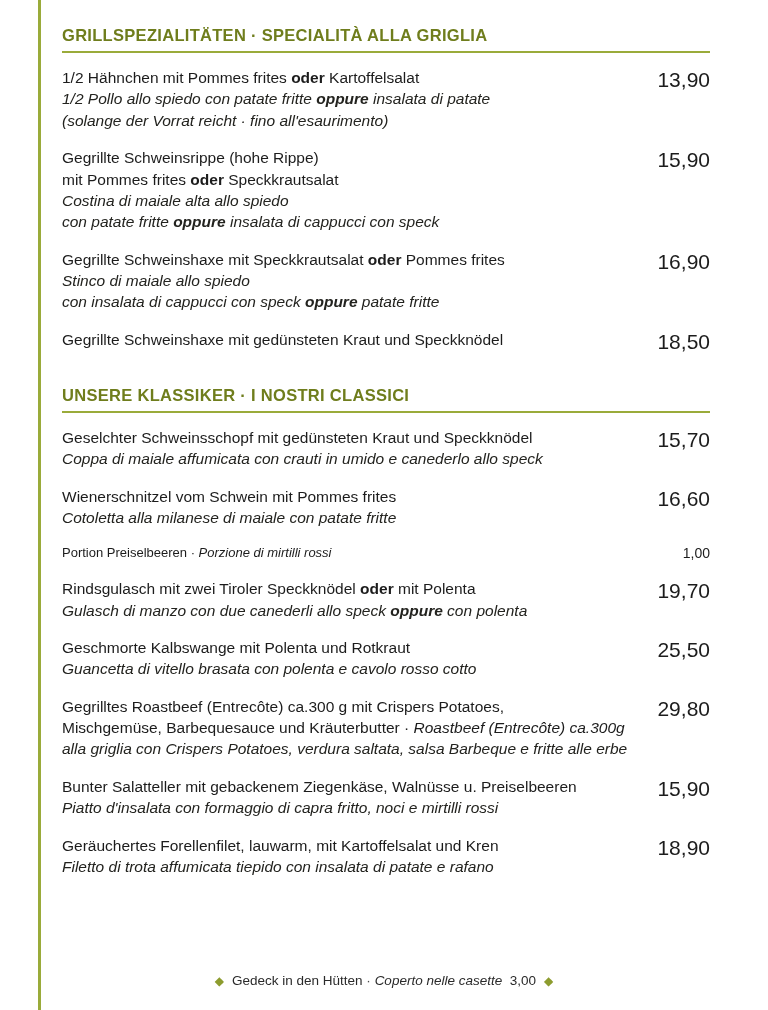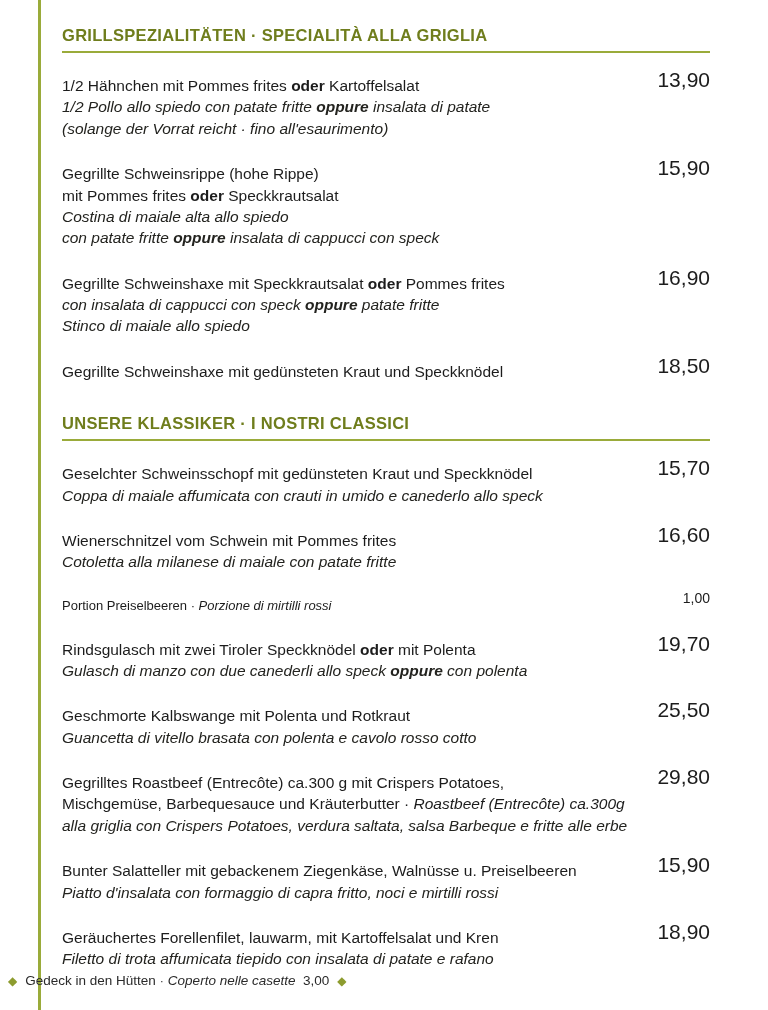--- a/index.html
+++ b/index.html
@@ -50,21 +50,20 @@
   }
   .item {
     display: flex;
     align-items: flex-start;
     justify-content: space-between;
     margin-bottom: 16px;
   }
   .item-text {
     flex: 1 1 auto;
     padding-right: 14px;
-    margin-top: 8px;
   }
   .line {
     font-size: 15.5px;
     line-height: 1.38;
     color: #1c1c1c;
     white-space: pre-wrap;
   }
   .line.it {
     font-style: italic;
     color: #23231f;
@@ -84,20 +83,21 @@
     padding-top: 1px;
   }
   .price.small {
     font-size: 14px;
   }
   .footer {
     position: absolute;
     left: 0;
     right: 0;
     bottom: 22px;
+    text-align: center;
     font-size: 13.5px;
     color: #2a2a2a;
   }
   .footer .dia {
     color: #8d9c2f;
     font-size: 12px;
     vertical-align: middle;
     padding: 0 8px;
   }
   .footer .de {
@@ -133,22 +133,22 @@
             <div class="line">Gegrillte Schweinsrippe (hohe Rippe)</div>
             <div class="line">mit Pommes frites <b>oder</b> Speckkrautsalat</div>
             <div class="line it">Costina di maiale alta allo spiedo</div>
             <div class="line it">con patate fritte <b>oppure</b> insalata di cappucci con speck</div>
           </div>
           <div class="price">15,90</div>
         </div>
         <div class="item">
           <div class="item-text">
             <div class="line">Gegrillte Schweinshaxe mit Speckkrautsalat <b>oder</b> Pommes frites</div>
+            <div class="line it">Stinco di maiale allo spiedo</div>
             <div class="line it">con insalata di cappucci con speck <b>oppure</b> patate fritte</div>
-            <div class="line it">Stinco di maiale allo spiedo</div>
           </div>
           <div class="price">16,90</div>
         </div>
         <div class="item">
           <div class="item-text">
             <div class="line">Gegrillte Schweinshaxe mit gedünsteten Kraut und Speckknödel</div>
           </div>
           <div class="price">18,50</div>
         </div>
       </div>

